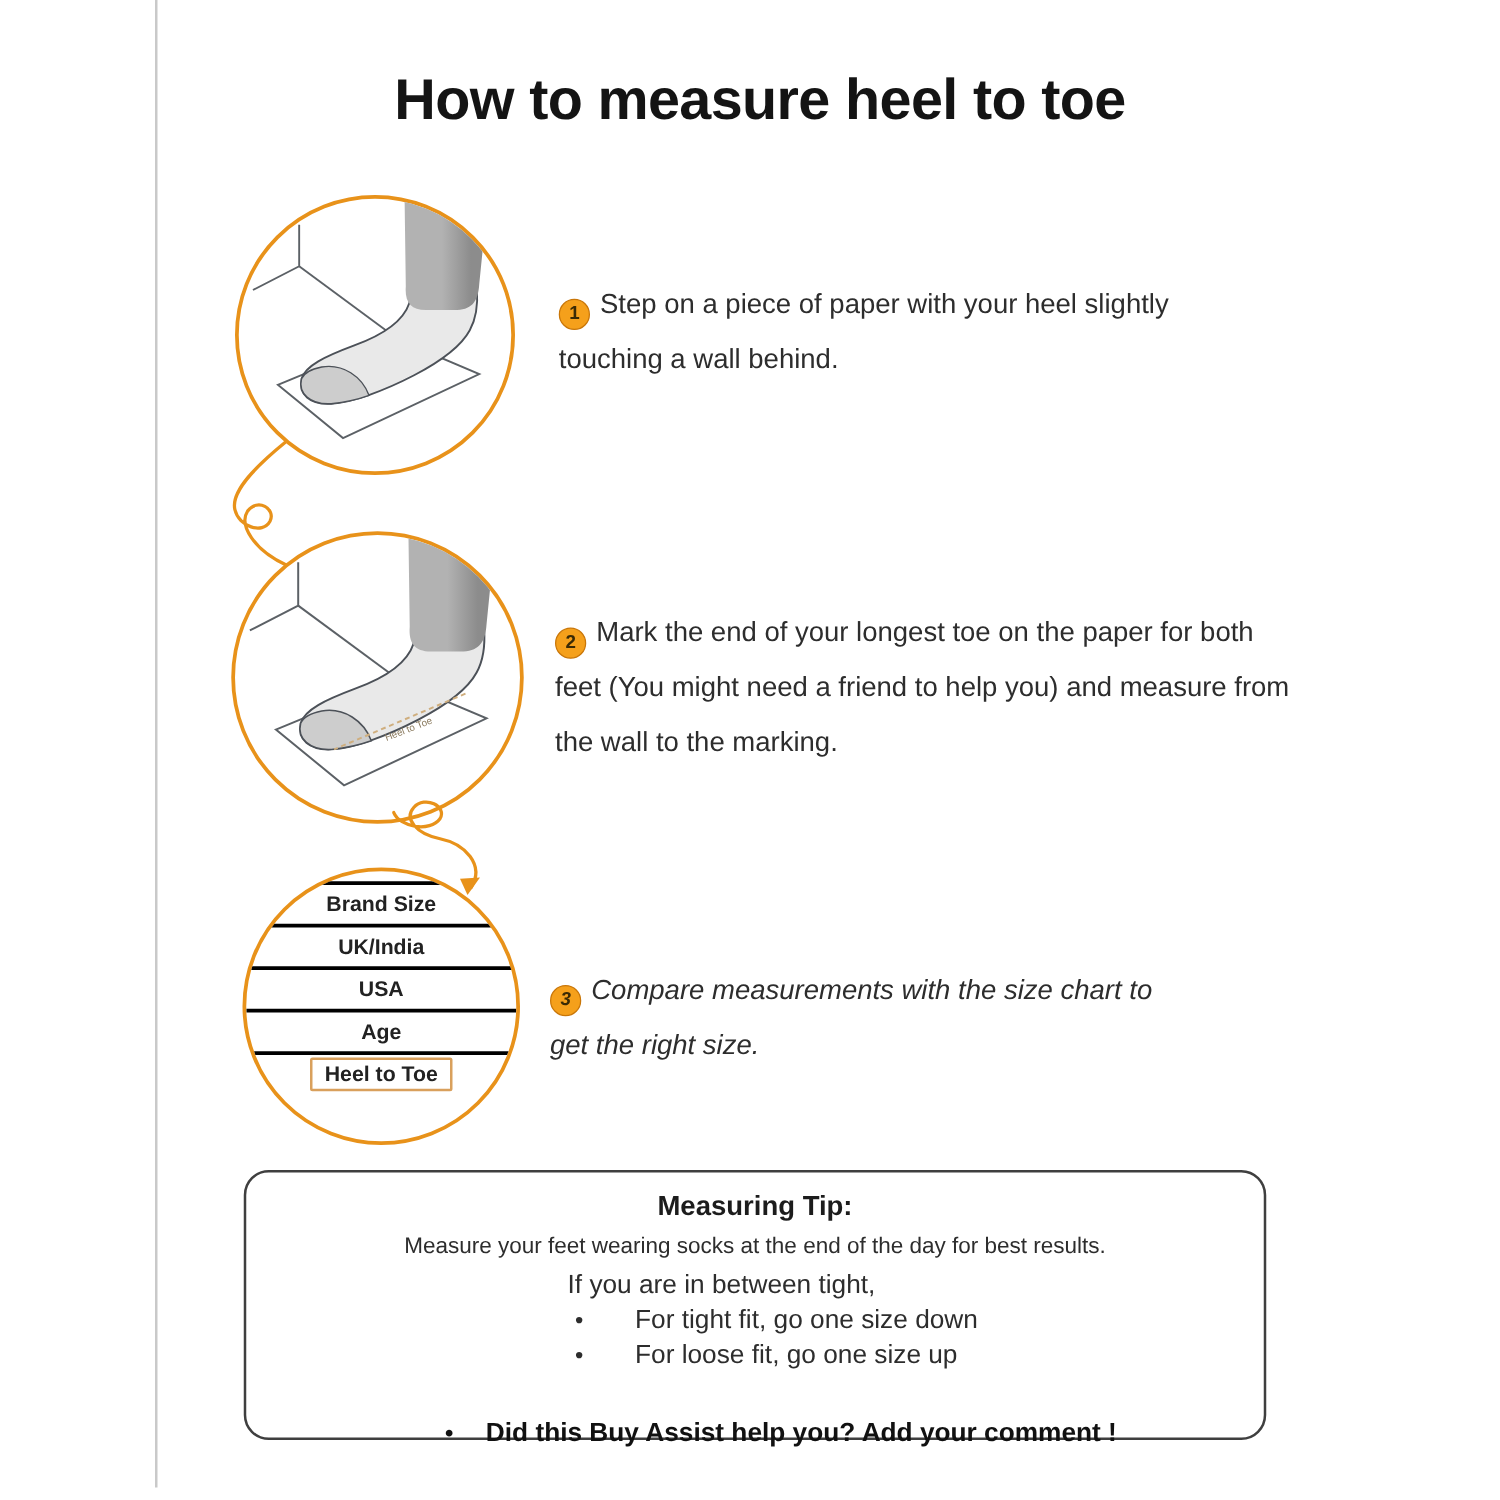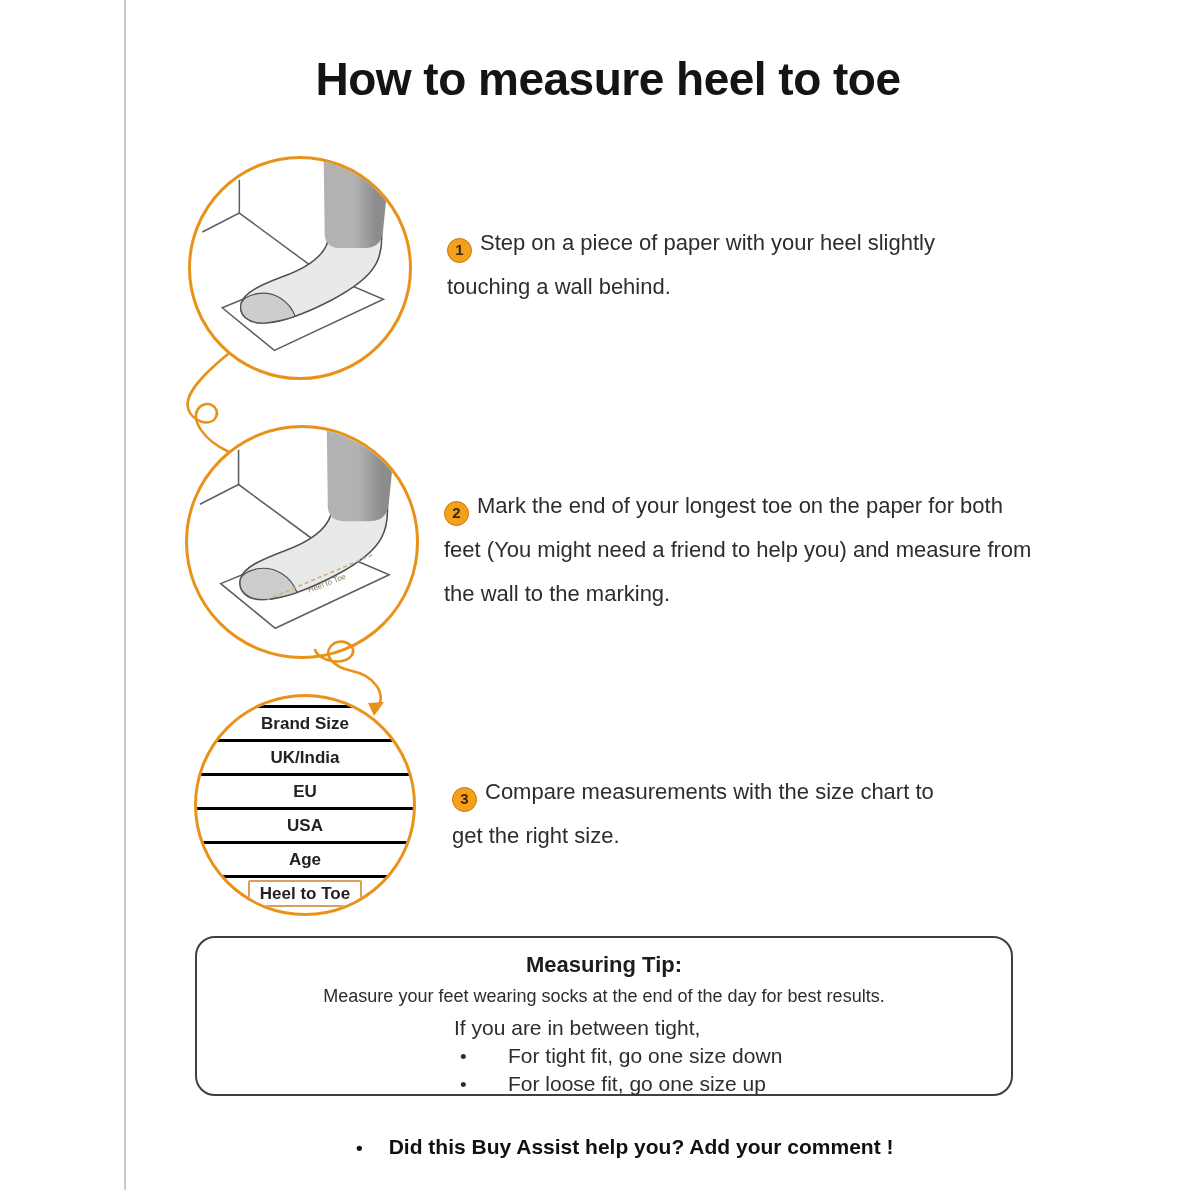--- a/index.html
+++ b/index.html
@@ -20,42 +20,42 @@
   .circle-1{left:188px;top:156px;width:224px;height:224px;}
   .circle-2{left:185px;top:425px;width:234px;height:234px;}
   .circle-3{left:194px;top:694px;width:222px;height:222px;}
   .circle svg.illu{position:absolute;left:0;top:0;width:100%;height:100%;}
   
   .overlay{position:absolute;left:0;top:0;width:1200px;height:1200px;pointer-events:none;}
   
   .step{position:absolute;margin:0;font-size:22px;line-height:44px;color:#2d2d2d;}
   .step-1{left:447px;top:221px;width:525px;}
   .step-2{left:444px;top:484px;width:600px;}
-  .step-3{left:452px;top:770px;width:490px;}
+  .step-3{left:440px;top:770px;width:490px;font-style:italic;}
   .badge{
     display:inline-flex;align-items:center;justify-content:center;
     width:25px;height:25px;border-radius:50%;
     background:#F5A01B;border:1px solid #C97608;box-sizing:border-box;
     color:#3a2a05;font-weight:700;font-size:15px;
     margin-right:8px;vertical-align:-5px;
   }
   
   .chart-rows{position:absolute;left:0;top:8px;right:0;}
   .chart-row{
     height:31px;display:flex;align-items:center;justify-content:center;
     border-top:3px solid #000000;font-size:17px;font-weight:700;color:#222;
   }
   .htt-box{
     display:inline-block;border:2px solid #D9A05C;background:#fff;
     padding:0 10px;line-height:23px;font-size:17px;font-weight:700;color:#222;
     border-radius:2px;
   }
   
   .tip-box{
-    position:absolute;left:195px;top:936px;width:818px;height:160px;
+    position:absolute;left:195px;top:936px;width:818px;height:216px;
     border:2px solid #3f3f3f;border-radius:20px;background:#fff;box-sizing:border-box;
   }
   .tip-title{margin:14px 0 0 0;text-align:center;font-size:22px;font-weight:700;color:#1c1c1c;}
   .tip-line1{margin:8px 0 0 0;text-align:center;font-size:18px;color:#2d2d2d;}
   .tip-sub{margin:9px 0 0 257px;font-size:21px;color:#2d2d2d;}
   .tip-sub-intro{margin:0;}
   .tip-bullet{display:flex;align-items:baseline;margin-top:4px;}
   .tip-bullet .dot{width:20px;margin-left:6px;font-size:19px;}
   .tip-bullet .b-text{margin-left:28px;text-align:right;}
   
@@ -111,21 +111,20 @@
       <path d="M140 2 L210 2 L203 72 C202 88 196 94 182 94 L158 94 C145 94 140 87 141 74 Z" fill="url(#legGrad2)"></path>
       <line x1="186" y1="128" x2="80" y2="173" stroke="#cfae7e" stroke-width="1.6" stroke-dasharray="4 3"></line>
       <text x="141" y="159" font-size="8" fill="#8a7a5e" text-anchor="middle" transform="rotate(-21 141 159)">Heel to Toe</text>
     </svg>
   </div>
 
   <div class="circle circle-3">
     <div class="chart-rows">
       <div class="chart-row">Brand Size</div>
       <div class="chart-row">UK/India</div>
-      <div class="chart-row">EU</div>
       <div class="chart-row">USA</div>
       <div class="chart-row">Age</div>
       <div class="chart-row">
         <span class="htt-box">Heel to Toe</span>
       </div>
     </div>
   </div>
 
   <svg class="overlay" viewBox="0 0 1200 1200">
     <path d="M228 354 C206 372 184 393 188 408 C191 421 210 428 216 417 C221 407 206 398 198 409 C191 420 203 440 229 452" fill="none" stroke="#E8921A" stroke-width="2.6" stroke-linecap="round"></path>

